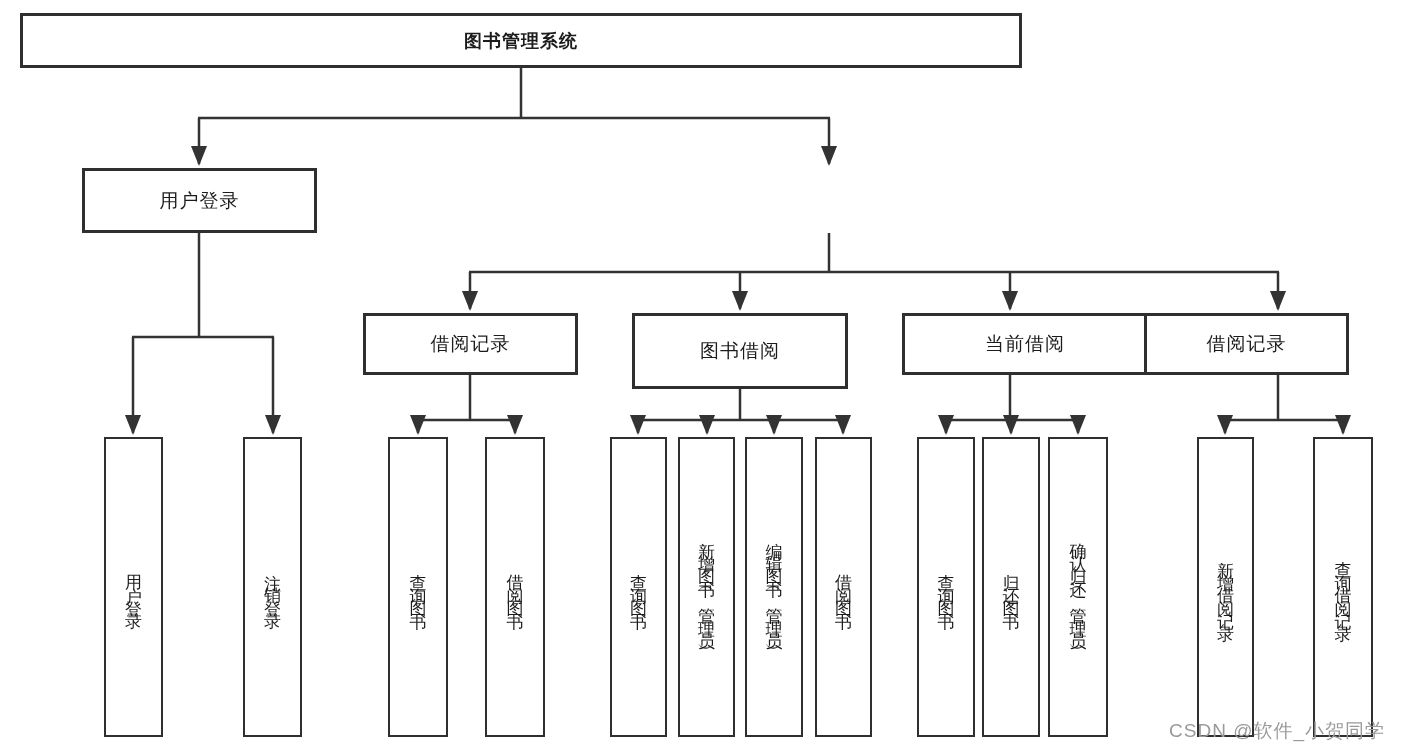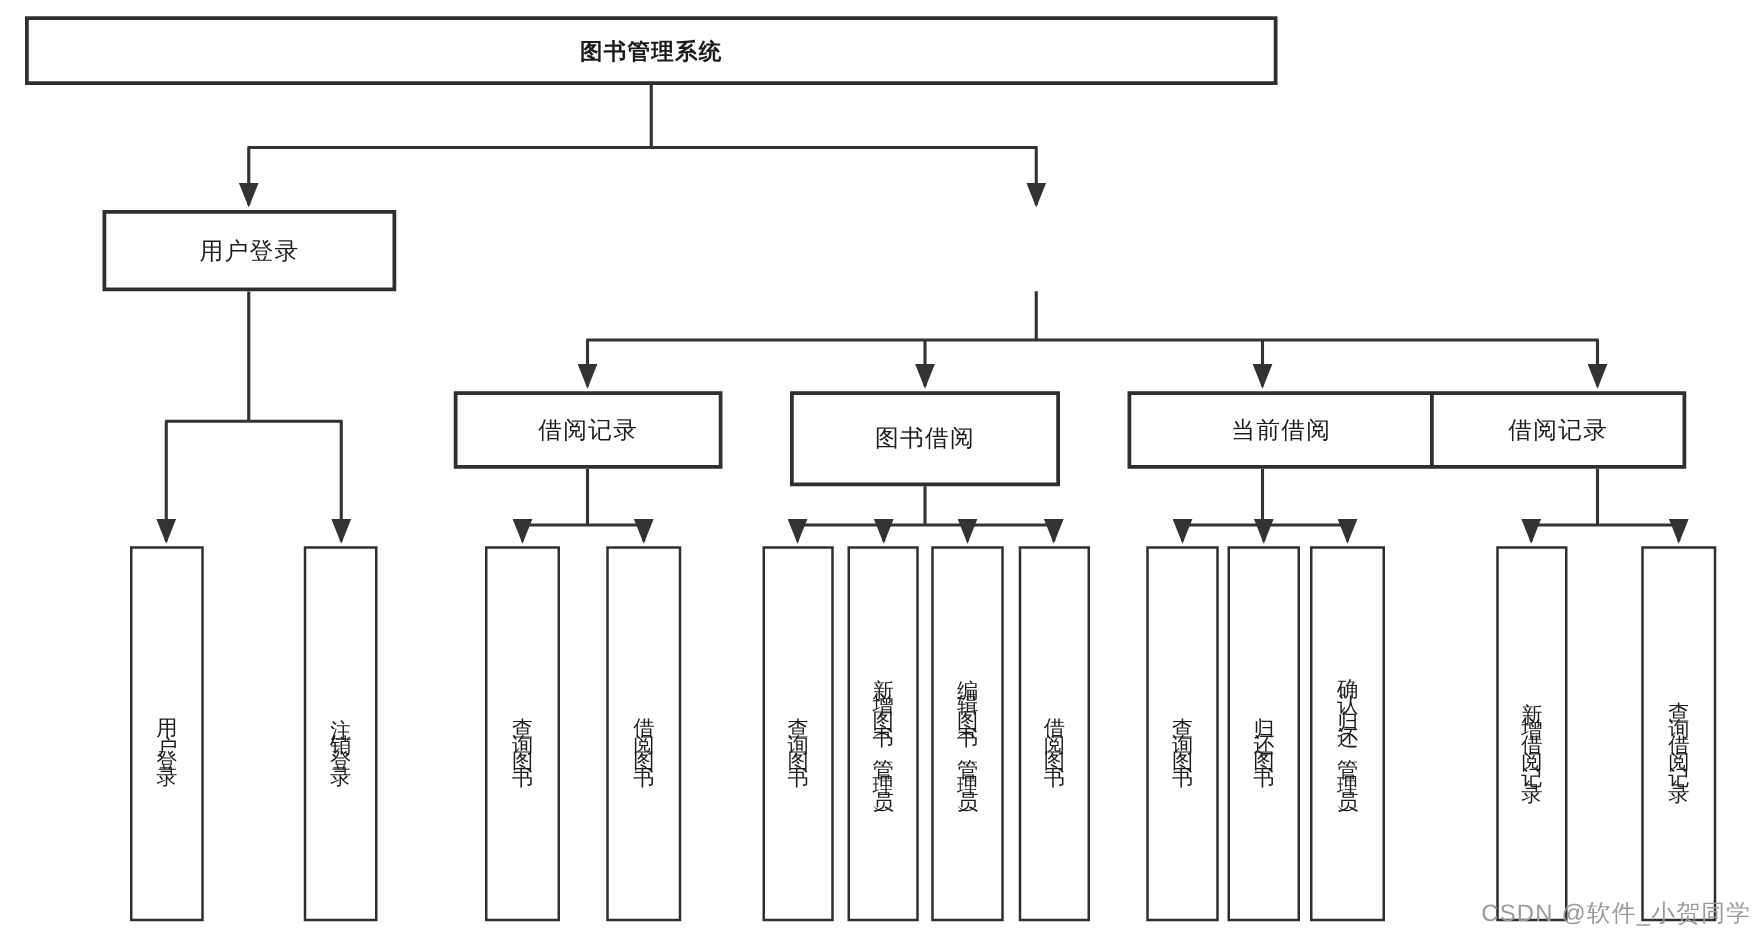--- a/index.html
+++ b/index.html
@@ -13,21 +13,21 @@
     display:flex;align-items:center;justify-content:center;box-sizing:border-box;
   }
   .hlabel{font-size:19px;letter-spacing:1px;white-space:nowrap;}
   .lvl1 .hlabel{font-size:18px;font-weight:bold;}
   .leaf{border-width:2.5px;}
   .leaf .vlabel{
     writing-mode:vertical-rl;text-orientation:mixed;
     font-size:17px;letter-spacing:13px;line-height:1;white-space:nowrap;
   }
   #watermark{
-    position:absolute;right:4px;bottom:3px;font-size:19px;color:#9a9a9a;
+    position:absolute;right:20px;bottom:3px;font-size:19px;color:#9a9a9a;
     letter-spacing:1px;white-space:nowrap;
   }
 </style>
 </head>
 <body>
 
 <div id="canvas">
 
   <svg id="connectors" viewBox="0 0 1405 747" xmlns="http://www.w3.org/2000/svg">
     <defs>

